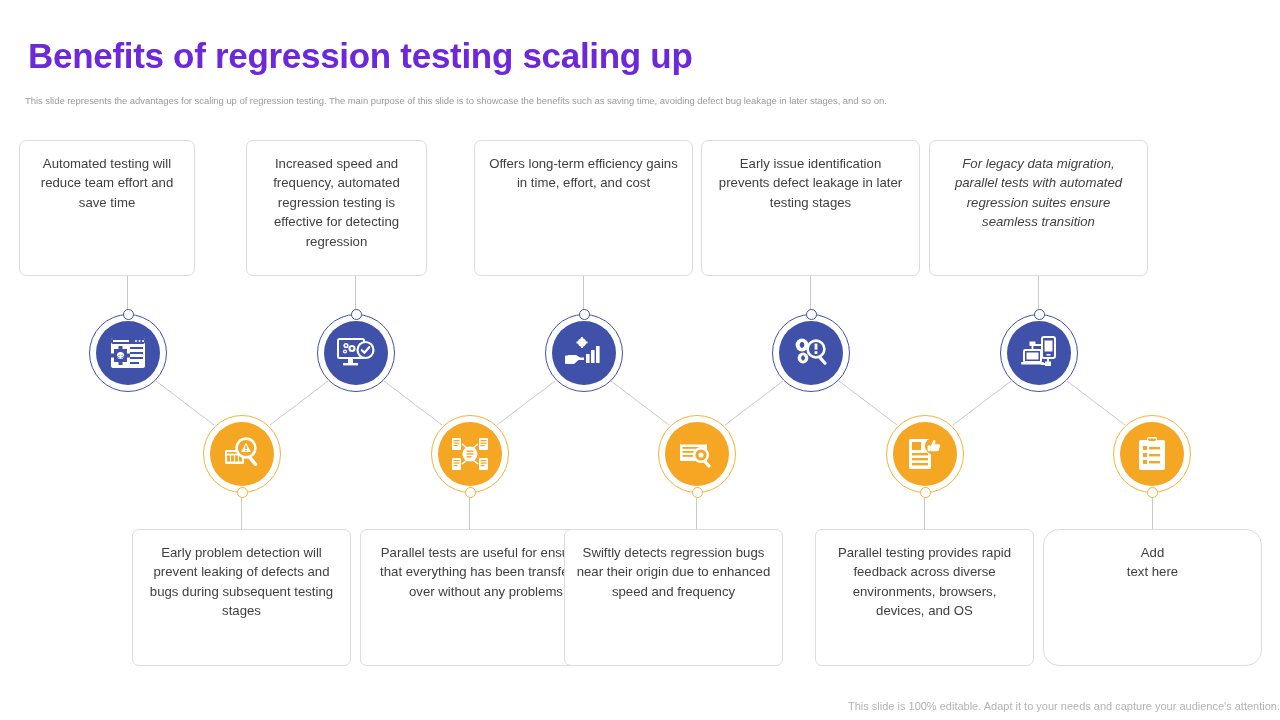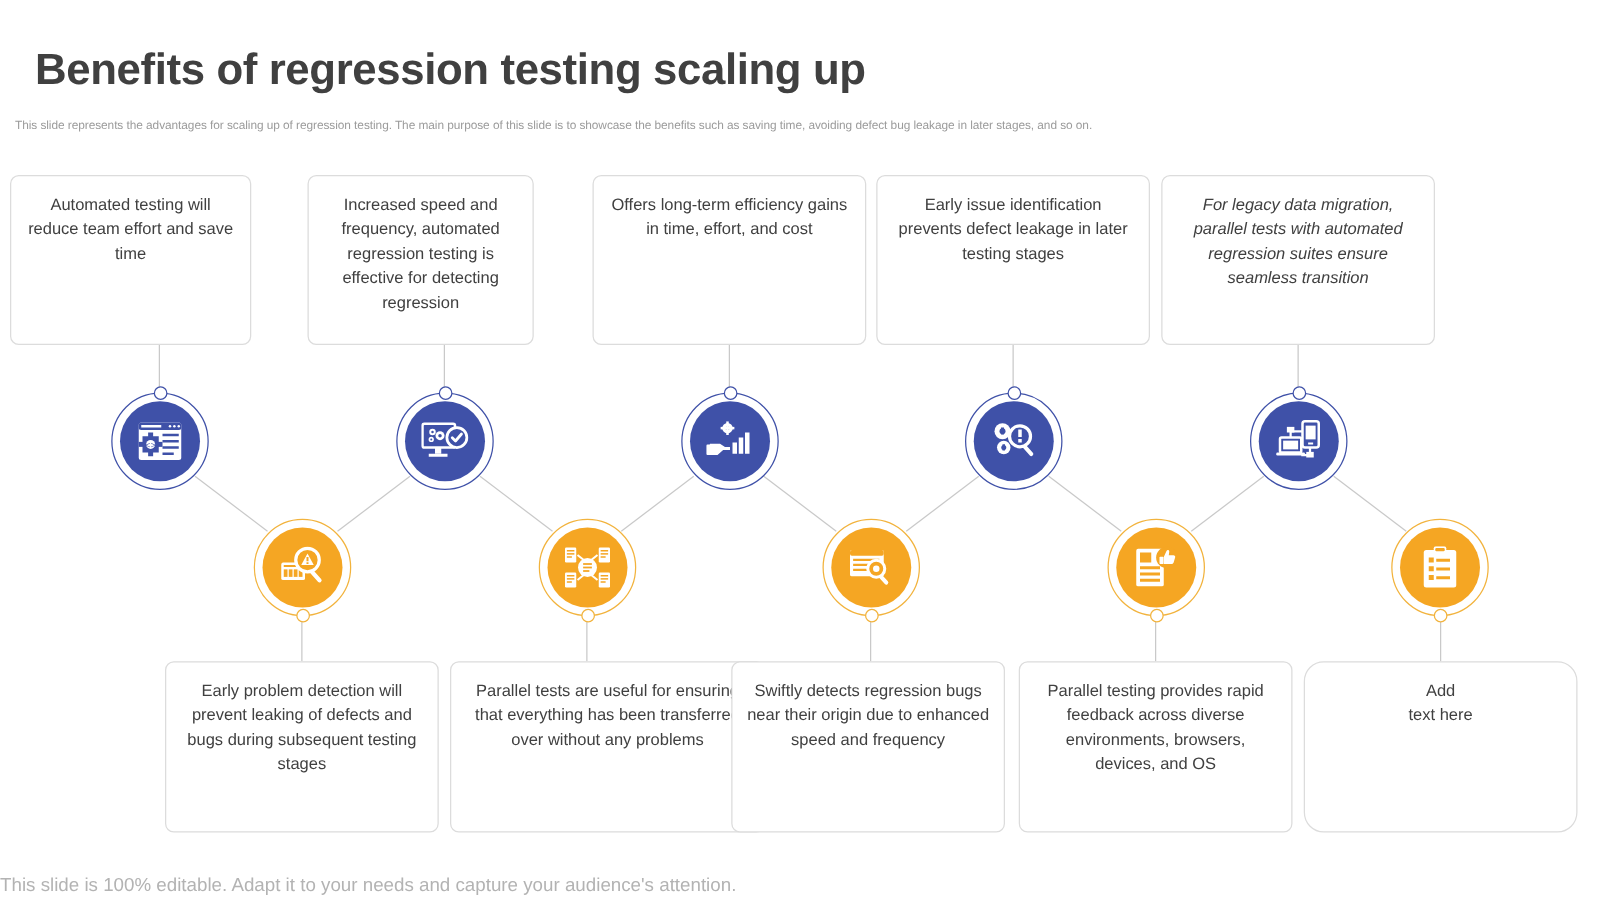--- a/index.html
+++ b/index.html
@@ -7,32 +7,32 @@
     width: 1280px; height: 720px;
     background: #ffffff;
     font-family: "Liberation Sans", sans-serif;
     overflow: hidden;
   }
   #slide { position: relative; width: 1280px; height: 720px; background:#fff; }
 
   
   .title {
     position: absolute; left: 28px; top: 36px;
-    font-size: 35px; font-weight: bold; color: #404040;
+    font-size: 35px; font-weight: bold; color: #6d28d9;
     letter-spacing: -0.3px; white-space: nowrap;
   }
   .subtitle {
-    position: absolute; left: 12px; top: 95px;
+    position: absolute; left: 25px; top: 95px;
     font-size: 9.5px; color: #9b9b9b; white-space: nowrap;
     letter-spacing: -0.05px;
     text-align: right;
   }
   .footer-note {
     position: absolute; left: 0; right: 0; top: 700px;
-    text-align: left; font-size: 15px; color: #b3b3b3;
+    text-align: right; font-size: 11px; color: #b3b3b3;
   }
 
   
   #wires { position: absolute; left:0; top:0; width:1280px; height:720px; }
 
   
   .card {
     position: absolute;
     border: 1px solid #dcdcdc;
     border-radius: 7px;
@@ -105,21 +105,21 @@
       <line x1="839" y1="381" x2="897" y2="425"></line>
       <line x1="1067" y1="381" x2="1125" y2="425"></line>
 
       <line x1="270" y1="425" x2="328" y2="381"></line>
       <line x1="497" y1="425" x2="555" y2="381"></line>
       <line x1="725" y1="425" x2="783" y2="381"></line>
       <line x1="953" y1="425" x2="1011" y2="381"></line>
     </g>
   </svg>
 
-  <div class="card top-card" style="left:8px; width:193px;">
+  <div class="card top-card" style="left:19px; width:176px;">
     <div class="card-text">Automated testing will reduce team effort and save time</div>
   </div>
   <div class="card top-card" style="left:246px; width:181px;">
     <div class="card-text">Increased speed and frequency, automated regression testing is effective for detecting regression</div>
   </div>
   <div class="card top-card" style="left:701px; width:219px;">
     <div class="card-text">Early issue identification prevents defect leakage in later testing stages</div>
   </div>
   <div class="card top-card" style="left:474px; width:219px;">
     <div class="card-text">Offers long-term efficiency gains in time, effort, and cost</div>
@@ -127,21 +127,21 @@
   <div class="card top-card" style="left:929px; width:219px;font-style:italic;">
     <div class="card-text">For legacy data migration, parallel tests with automated regression suites ensure seamless transition</div>
   </div>
 
   <div class="card bottom-card" style="left:132px; width:219px;">
     <div class="card-text">Early problem detection will prevent leaking of defects and bugs during subsequent testing stages</div>
   </div>
   <div class="card bottom-card" style="left:360px; width:252px;">
     <div class="card-text">Parallel tests are useful for ensuring that everything has been transferred over without any problems</div>
   </div>
-  <div class="card bottom-card" style="left:585px; width:219px;">
+  <div class="card bottom-card" style="left:564px; width:219px;">
     <div class="card-text">Swiftly detects regression bugs near their origin due to enhanced speed and frequency</div>
   </div>
   <div class="card bottom-card" style="left:815px; width:219px;">
     <div class="card-text">Parallel testing provides rapid feedback across diverse environments, browsers, devices, and OS</div>
   </div>
   <div class="card bottom-card" style="left:1043px; width:219px;border-radius:16px;">
     <div class="card-text" style="white-space:pre-line;">Add
 text here</div>
   </div>
 

